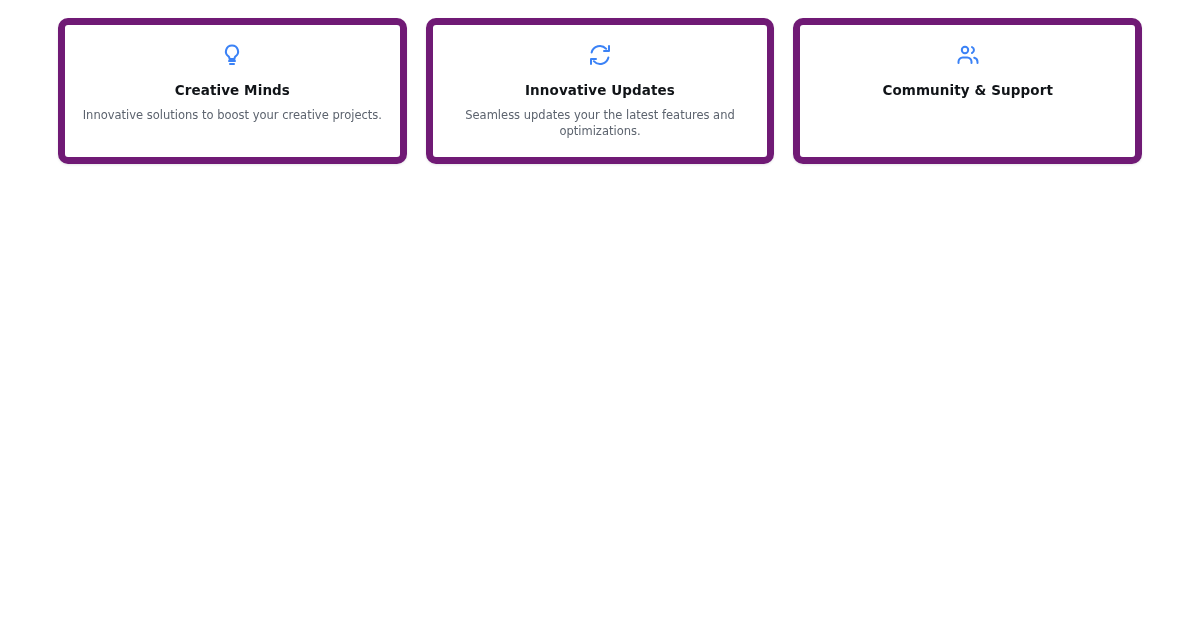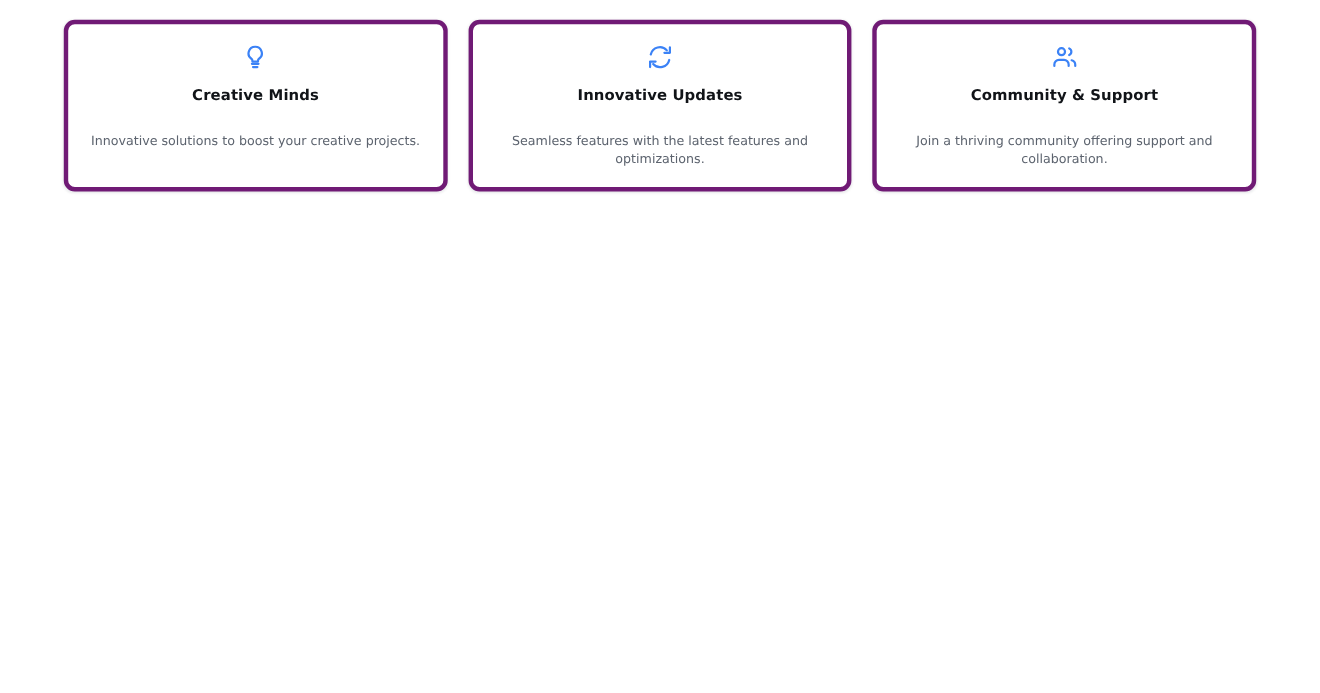--- a/index.html
+++ b/index.html
@@ -22,21 +22,21 @@
   .features-grid {
     display: flex;
     flex-direction: row;
     align-items: stretch;
     gap: 19px;
   }
 
   .feature-card {
     flex: 1 1 0;
     background: #ffffff;
-    border: 4px solid #701a75;
+    border: 7px solid #701a75;
     border-radius: 10px;
     box-shadow: 0 1px 3px rgba(16, 24, 40, 0.07), 0 1px 2px rgba(16, 24, 40, 0.04);
     padding: 18px 16px 18px 16px;
     box-sizing: border-box;
     text-align: center;
     display: flex;
     flex-direction: column;
     align-items: center;
   }
 
@@ -57,21 +57,21 @@
   .feature-title {
     margin-top: 15px;
     font-size: 13.5px;
     font-weight: bold;
     color: #111418;
     line-height: 1.2;
     letter-spacing: 0.1px;
   }
 
   .feature-desc {
-    margin-top: 26px;
+    margin-top: 10px;
     font-size: 11.5px;
     font-weight: normal;
     color: #5c636e;
     line-height: 1.35;
   }
 
   .page-body-space {
     height: 480px;
   }
 </style>
@@ -96,32 +96,31 @@
     <div class="feature-card">
       <span class="feature-icon">
         <svg viewBox="0 0 24 24" fill="none" stroke="currentColor" stroke-width="2" stroke-linecap="round" stroke-linejoin="round">
           <polyline points="21 3 21 8 16 8"></polyline>
           <path d="M20.4 14.5A8.5 8.5 0 0 1 5.8 18.2"></path>
           <polyline points="3 21 3 16 8 16"></polyline>
           <path d="M3.6 9.5A8.5 8.5 0 0 1 18.2 5.8"></path>
         </svg>
       </span>
       <div class="feature-title">Innovative Updates</div>
-      <div class="feature-desc">Seamless features with the latest features and optimizations.</div>
+      <div class="feature-desc">Seamless updates your the latest features and optimizations.</div>
     </div>
 
     <div class="feature-card">
       <span class="feature-icon">
         <svg viewBox="0 0 24 24" fill="none" stroke="currentColor" stroke-width="2" stroke-linecap="round" stroke-linejoin="round">
           <circle cx="9" cy="7" r="3.2"></circle>
           <path d="M2.5 20v-1.3A4.2 4.2 0 0 1 6.7 14.5h4.6a4.2 4.2 0 0 1 4.2 4.2V20"></path>
           <path d="M16 4.1a3.2 3.2 0 0 1 0 5.9"></path>
           <path d="M18.2 14.8A4.2 4.2 0 0 1 21.5 18.9V20"></path>
         </svg>
       </span>
       <div class="feature-title">Community &amp; Support</div>
-      <div class="feature-desc">Join a thriving community offering support and collaboration.</div>
     </div>
 
   </div>
 </div>
 
 <div class="page-body-space"></div>
 
 </body></html>

